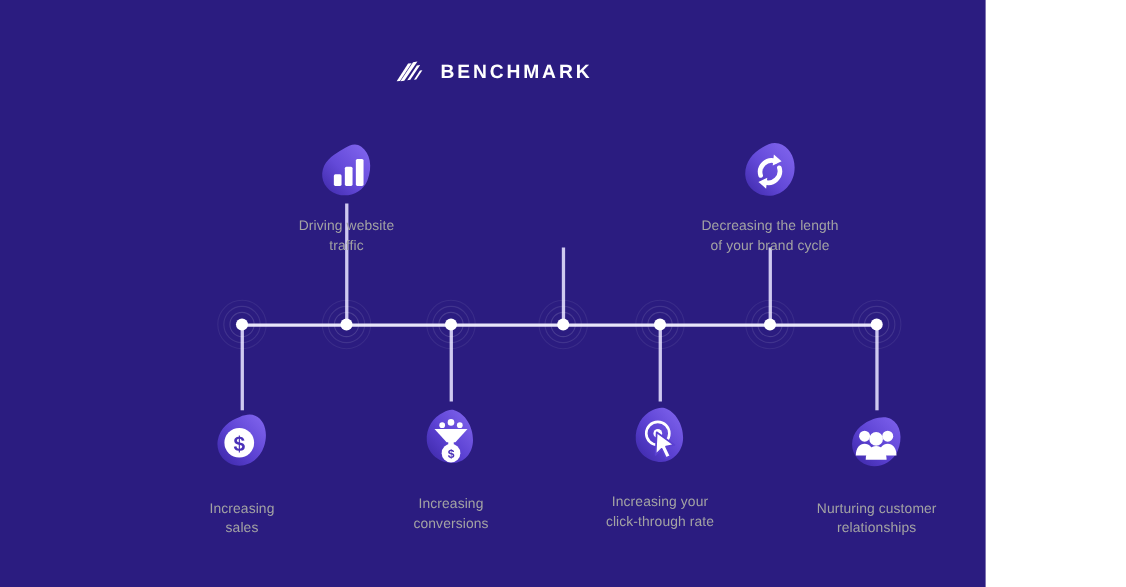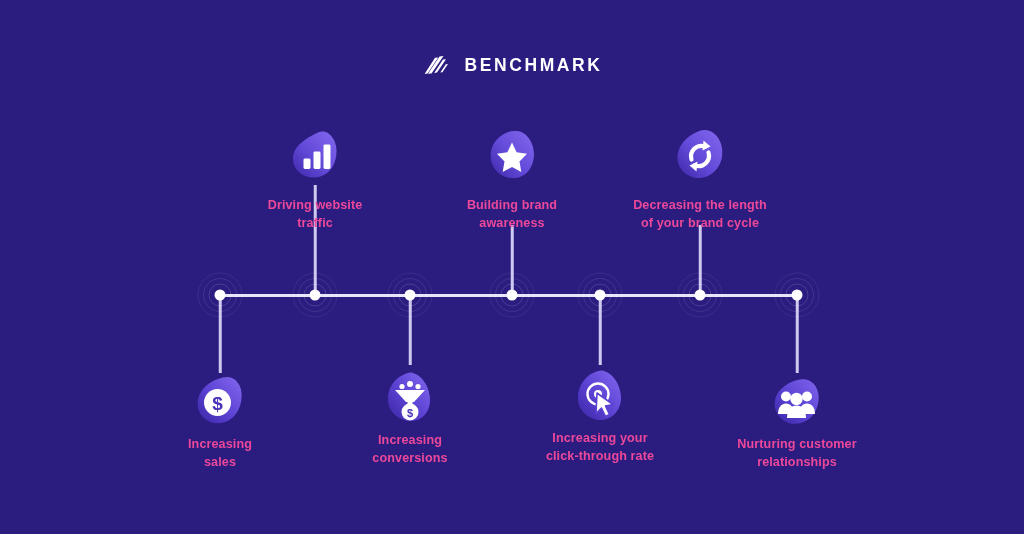--- a/index.html
+++ b/index.html
@@ -3,21 +3,21 @@
 <meta charset="utf-8">
 <style>
   * { box-sizing: border-box; margin: 0; padding: 0; }
   html, body {
     width: 1024px; height: 534px;
     overflow: hidden;
     font-family: "Liberation Sans", sans-serif;
   }
   #stage {
     position: relative;
-    width: 1024px; height: 534px;
+    width: 896px; height: 534px;
     background: #2B1C80;
   }
 
   
   #logo {
     position: absolute;
     left: 0; right: 0; top: 50px;
     display: flex; align-items: center; justify-content: center;
     gap: 13px;
   }
@@ -79,29 +79,29 @@
     text-align: center;
     z-index: 4;
   }
   .blob-wrap {
     position: relative;
     width: 62px; height: 62px;
     margin: 0 auto;
   }
   .blob-wrap svg { width: 62px; height: 62px; display: block; }
   .label {
-    color: #ec4899;
+    color: #a3a3a3;
     font-size: 12.6px;
-    font-weight: bold;
+    font-weight: normal;
     line-height: 17.5px;
     letter-spacing: 0.1px;
     white-space: pre-line;
   }
   .item.top .label { margin-top: 10px; }
-  .item.bottom .label { margin-top: 2px; }
+  .item.bottom .label { margin-top: 20px; }
 </style>
 </head>
 <body>
 
 <div id="stage">
 
   <div id="logo">
     <svg id="logo-mark" viewBox="0 0 30 30">
       <g fill="#FFFFFF">
         <path d="M18.5 6.5 L22.5 6.0 L10.5 23.5 L7.0 23.8 Z"></path>
@@ -183,37 +183,20 @@
           <rect x="19.5" y="33.5" width="7" height="10.5" rx="1.4"></rect>
           <rect x="29.5" y="26.5" width="7" height="17.5" rx="1.4"></rect>
           <rect x="39.5" y="19.5" width="7" height="24.5" rx="1.4"></rect>
         </g>
       </svg>
     </div>
     <div class="label">Driving website
 traffic</div>
   </div>
 
-  <div class="item top" style="left:512px; top:125px;">
-    <div class="blob-wrap">
-      <svg viewBox="0 0 62 62">
-        <defs>
-          <linearGradient id="g2" x1="1" y1="0" x2="0" y2="1">
-            <stop offset="0%" stop-color="#8468F0"></stop>
-            <stop offset="55%" stop-color="#6349D8"></stop>
-            <stop offset="100%" stop-color="#3D28A8"></stop>
-          </linearGradient>
-        </defs>
-        <path d="M36 6 C46 7 53 18 53 29 C53 41 46 52 34 53 C22 54 12 46 10 35 C8 24 14 14 22 9.5 C27 6.5 31 5.5 36 6 Z" fill="url(#g2)"></path>
-        <path d="M31 17.5 L35.6 27.3 L46 28.8 L38.5 36.4 L40.3 47 L31 42 L21.7 47 L23.5 36.4 L16 28.8 L26.4 27.3 Z" fill="#FFFFFF"></path>
-      </svg>
-    </div>
-    <div class="label">Building brand
-awareness</div>
-  </div>
 
   <div class="item top" style="left:700px; top:125px;">
     <div class="blob-wrap">
       <svg viewBox="0 0 62 62">
         <defs>
           <linearGradient id="g3" x1="1" y1="0" x2="0" y2="1">
             <stop offset="0%" stop-color="#8468F0"></stop>
             <stop offset="55%" stop-color="#6349D8"></stop>
             <stop offset="100%" stop-color="#3D28A8"></stop>
           </linearGradient>

